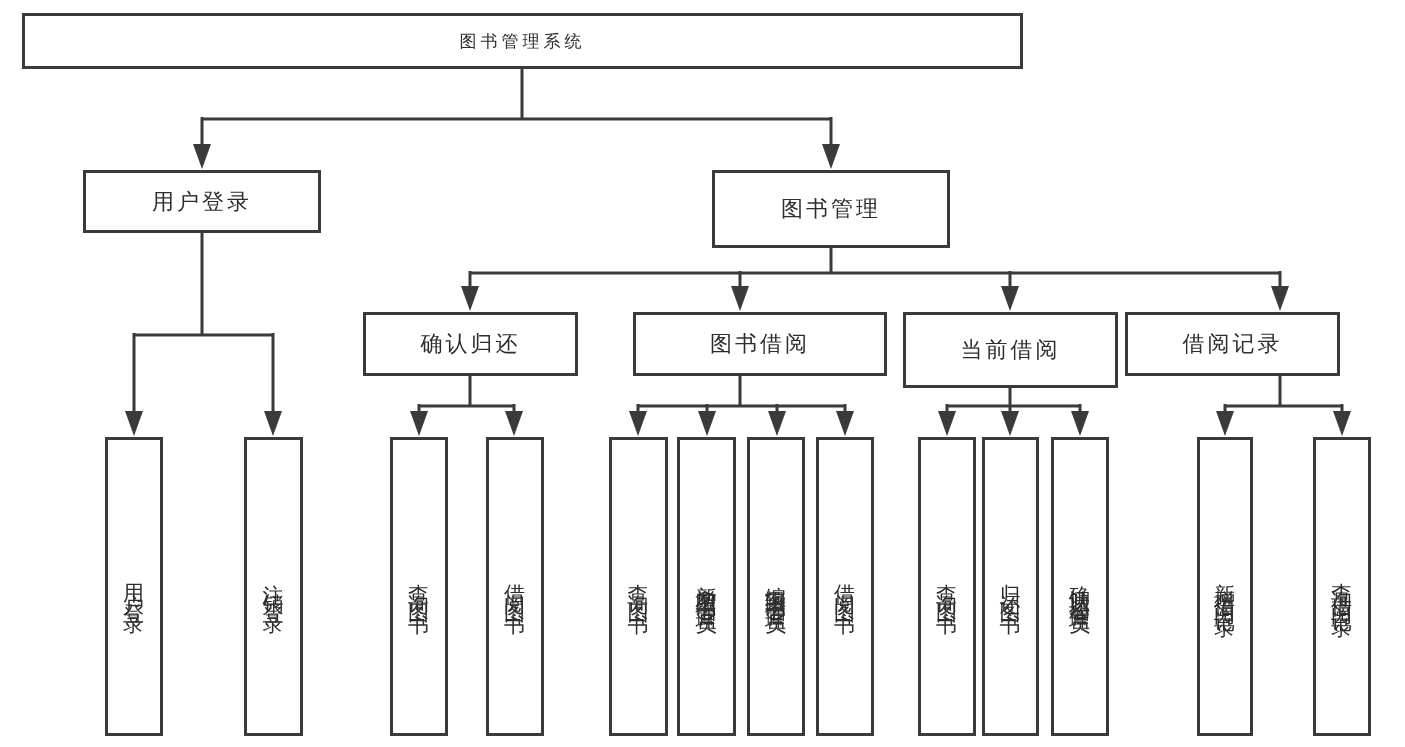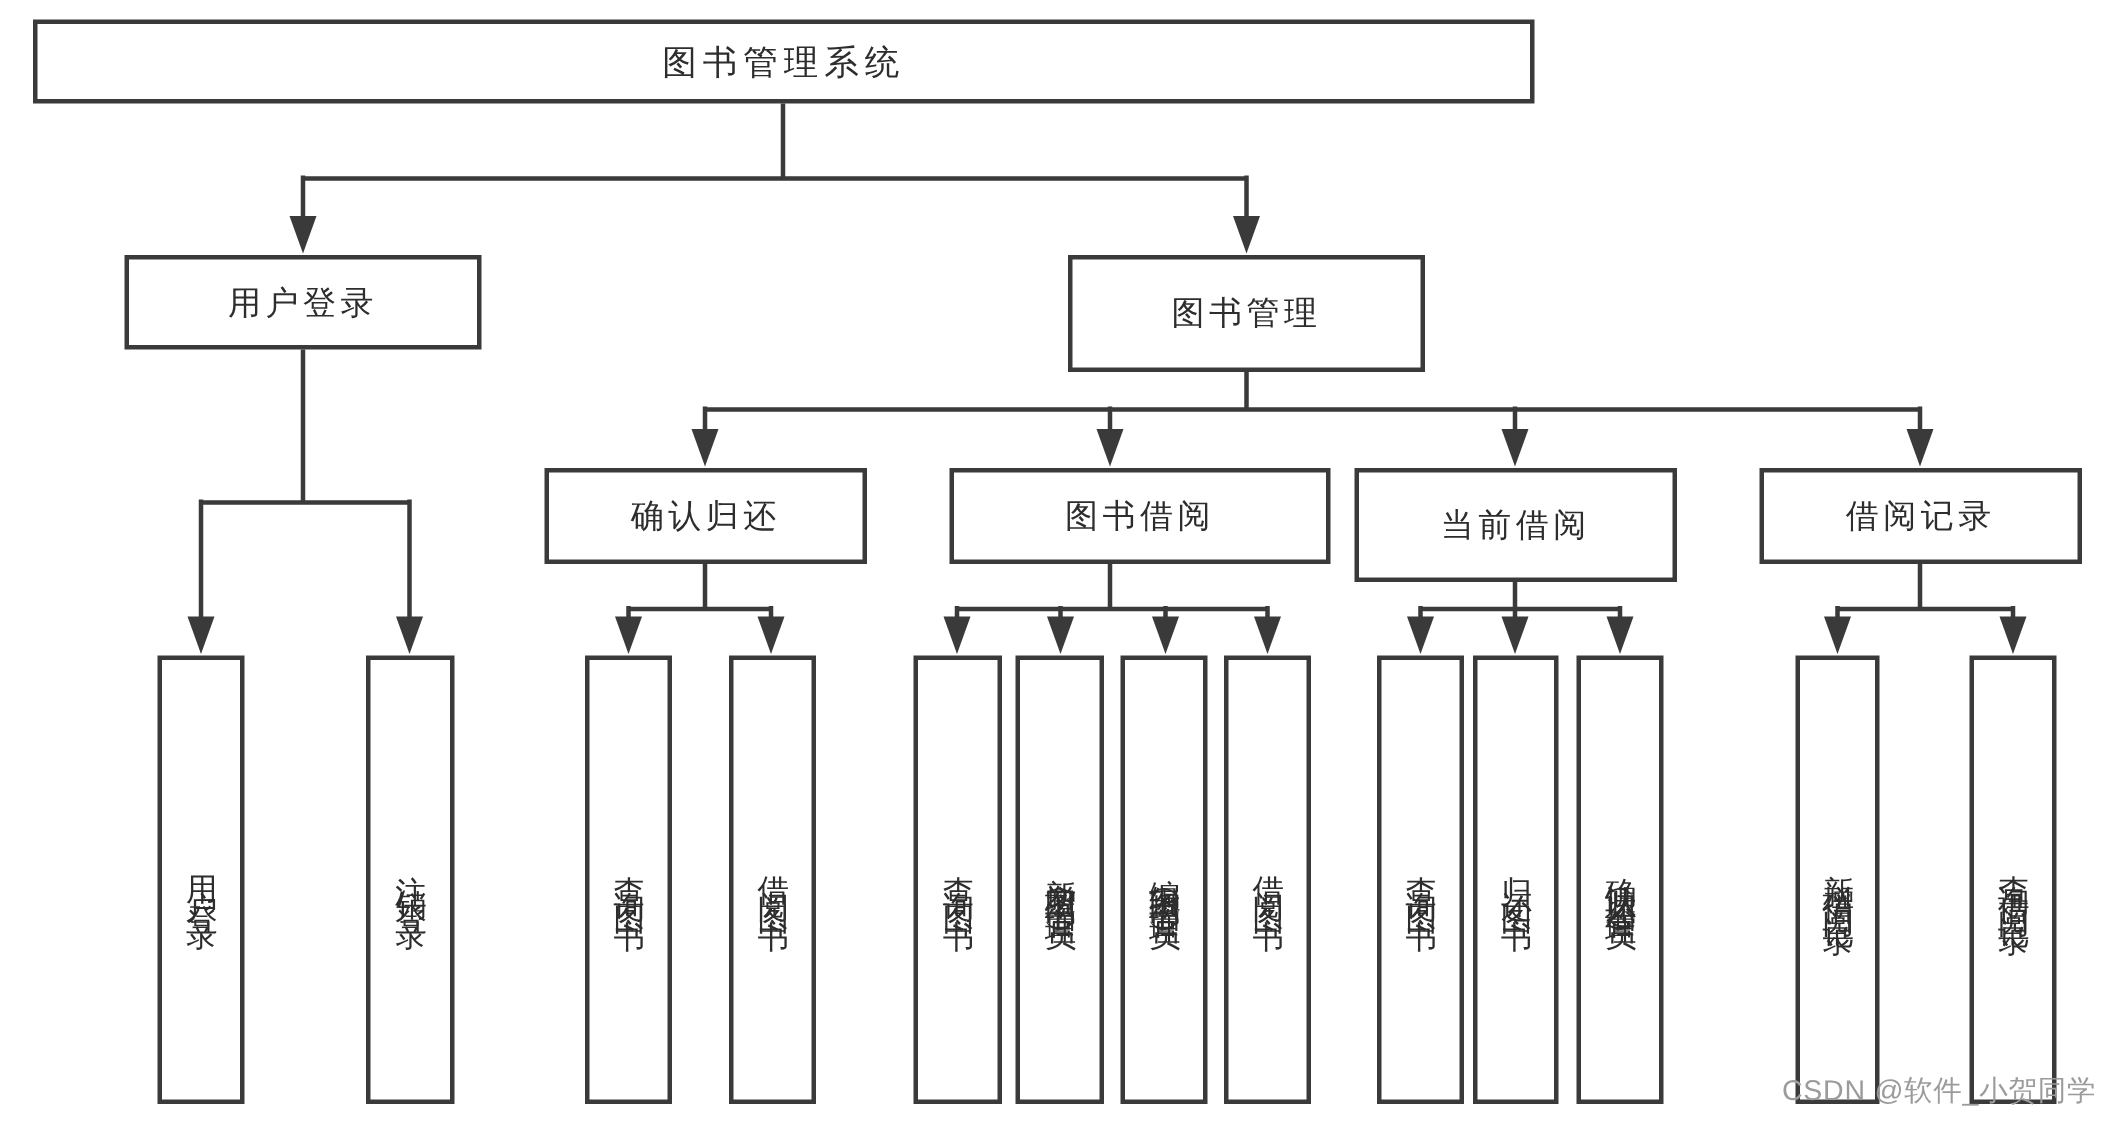--- a/index.html
+++ b/index.html
@@ -34,21 +34,21 @@
     position: absolute;
     box-sizing: border-box;
     border: 3px solid var(--line);
     background: var(--box-fill);
     display: flex;
     align-items: center;
     justify-content: center;
     z-index: 1;
   }
   .h-box { font-size: 22px; letter-spacing: 3px; white-space: nowrap; }
-  .root-box { font-size: 23px; letter-spacing: 4px; }
+  .root-box { font-size: 17px; letter-spacing: 4px; }
   .vtext {
     writing-mode: vertical-rl;
     text-orientation: mixed;
     font-size: 21px;
     line-height: 1;
     white-space: nowrap;
   }
   .v-short { letter-spacing: 10px; }
   .v-mid   { letter-spacing: 7px; }
   .v-long  { letter-spacing: 4px; }
@@ -139,21 +139,21 @@
 
   <div class="box h-box" style="left:363px;top:312px;width:215px;height:64px">
     <span>确认归还</span>
   </div>
   <div class="box h-box" style="left:633px;top:312px;width:254px;height:64px">
     <span>图书借阅</span>
   </div>
   <div class="box h-box" style="left:903px;top:312px;width:215px;height:76px">
     <span>当前借阅</span>
   </div>
-  <div class="box h-box" style="left:1173px;top:312px;width:215px;height:64px">
+  <div class="box h-box" style="left:1125px;top:312px;width:215px;height:64px">
     <span>借阅记录</span>
   </div>
 
   <div class="box" style="left:105px;top:437px;width:58px;height:299px">
     <span class="vtext v-short">用户登录</span>
   </div>
   <div class="box" style="left:244px;top:437px;width:59px;height:299px">
     <span class="vtext v-short">注销登录</span>
   </div>
 
@@ -187,15 +187,14 @@
     <span class="vtext v-long">确认归还（管理员）</span>
   </div>
 
   <div class="box" style="left:1197px;top:437px;width:56px;height:299px">
     <span class="vtext v-mid">新增借阅记录</span>
   </div>
   <div class="box" style="left:1313px;top:437px;width:58px;height:299px">
     <span class="vtext v-mid">查询借阅记录</span>
   </div>
 
-  <div class="watermark">CSDN @软件_小贺同学</div>
 
 </div>
 
 </body></html>

